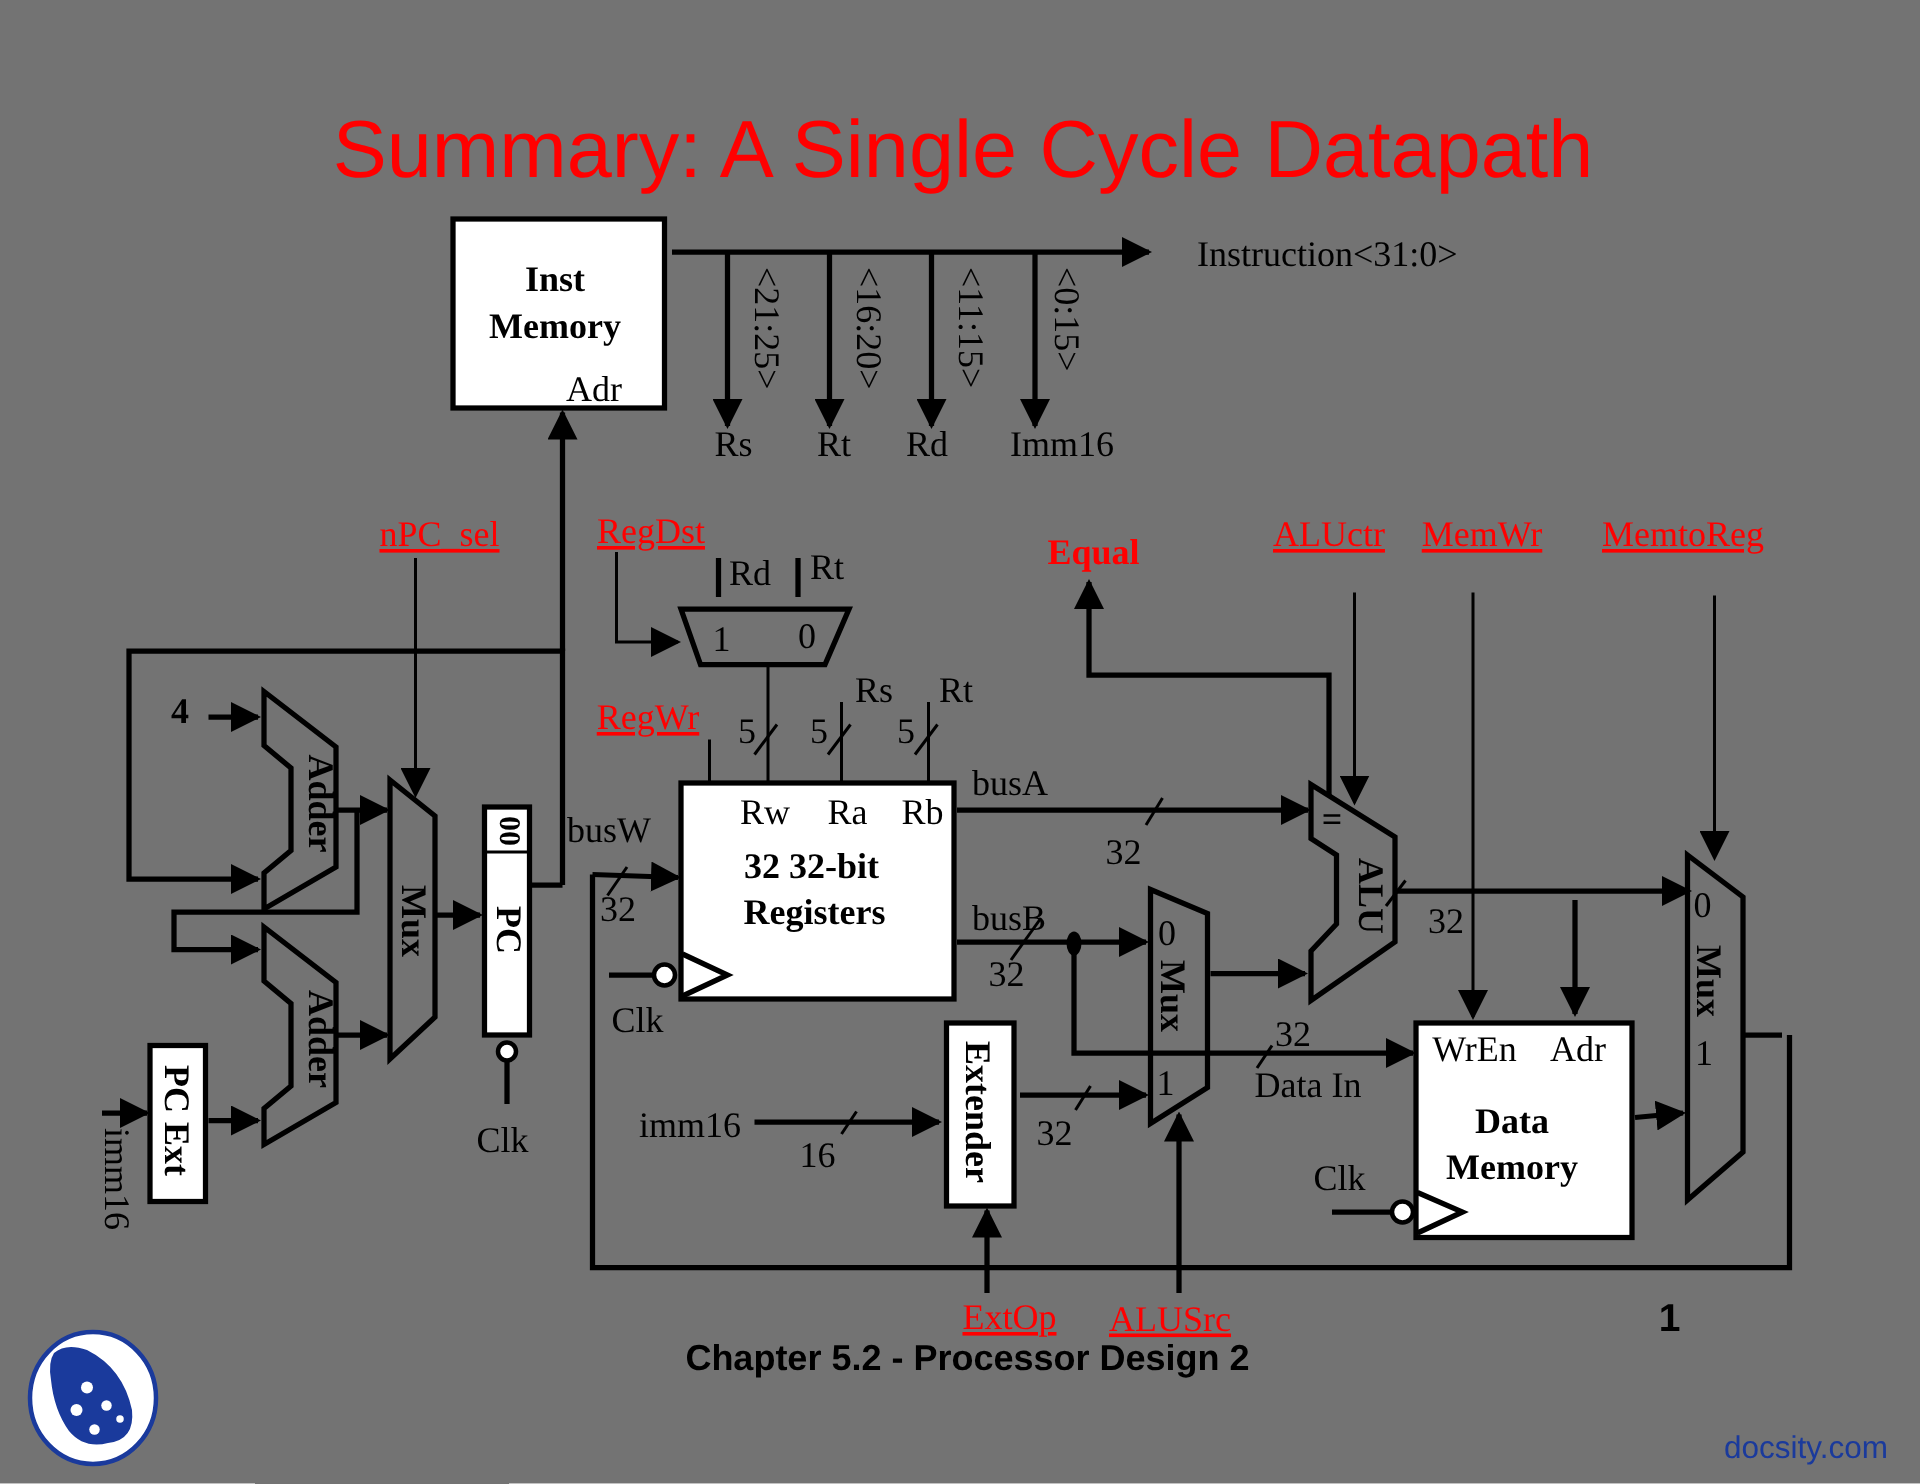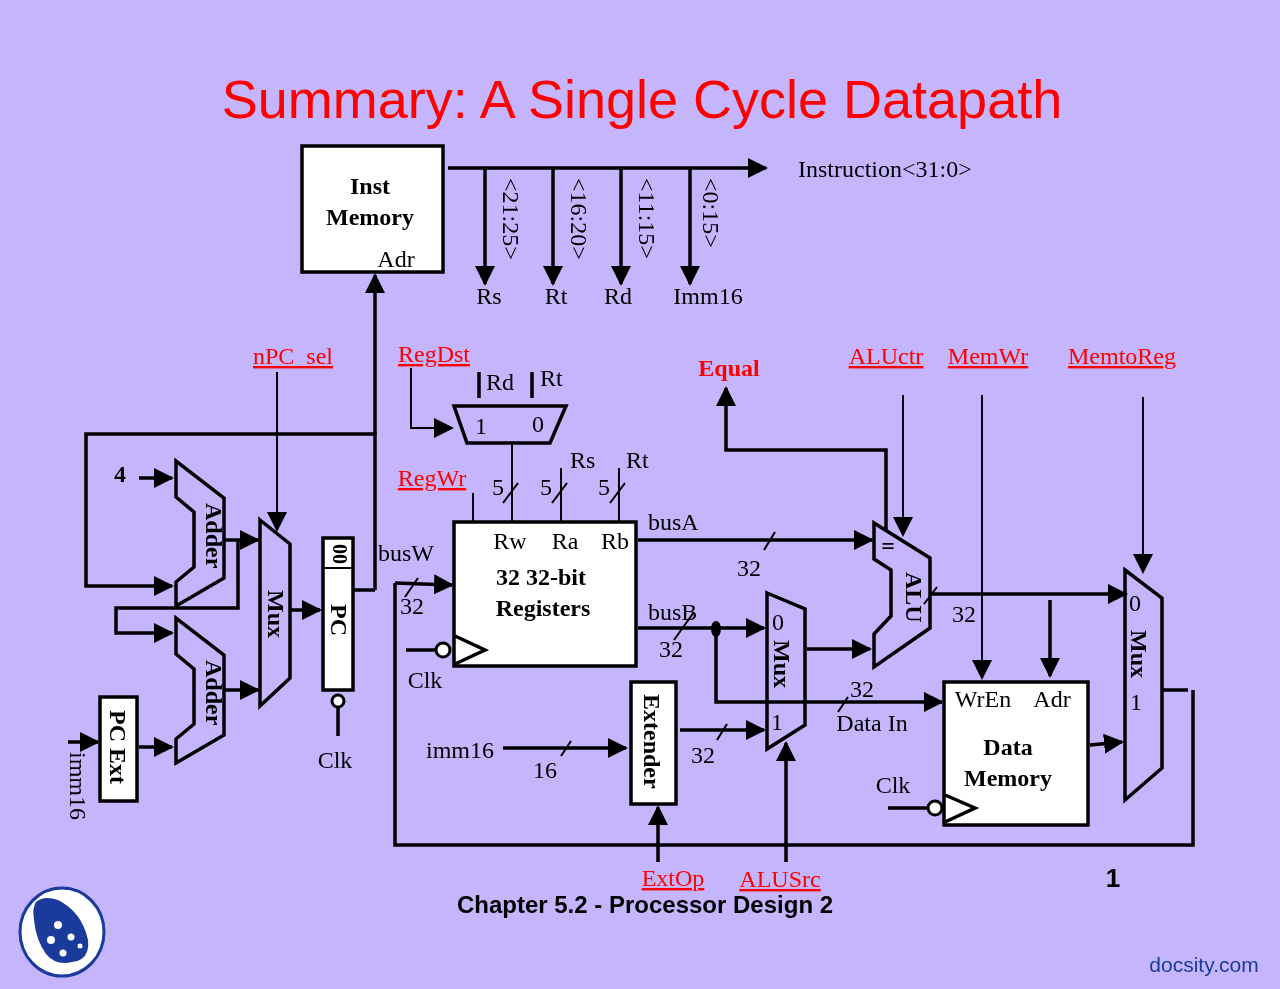--- a/index.html
+++ b/index.html
@@ -1,16 +1,16 @@
 <!DOCTYPE html>
 <html><head>
 <meta charset="utf-8">
 <style>
   html,body{margin:0;padding:0;background:#ffffff;}
-  #stage{position:relative;width:1280px;height:989px;overflow:hidden;background:#c4b5fd;}
+  #stage{position:relative;width:1280px;height:989px;overflow:hidden;background:#737373;}
   svg{position:absolute;left:0;top:0;}
   .title{font-family:"Liberation Sans",sans-serif;font-size:54px;fill:#ff0000;}
   .serif{font-family:"Liberation Serif",serif;font-size:24px;fill:#000;}
   .serif-b{font-family:"Liberation Serif",serif;font-size:24px;font-weight:bold;fill:#000;}
   .ctl{font-family:"Liberation Serif",serif;font-size:24px;fill:#ff0000;text-decoration:underline;}
   .ctl-b{font-family:"Liberation Serif",serif;font-size:24px;font-weight:bold;fill:#ff0000;}
   .foot{font-family:"Liberation Sans",sans-serif;font-size:24px;font-weight:bold;fill:#000;}
   .brand{font-family:"Liberation Sans",sans-serif;font-size:21px;fill:#1a3a9c;}
   .w{stroke:#000;stroke-width:3.5;fill:none;}
   .t{stroke:#000;stroke-width:2;fill:none;}

